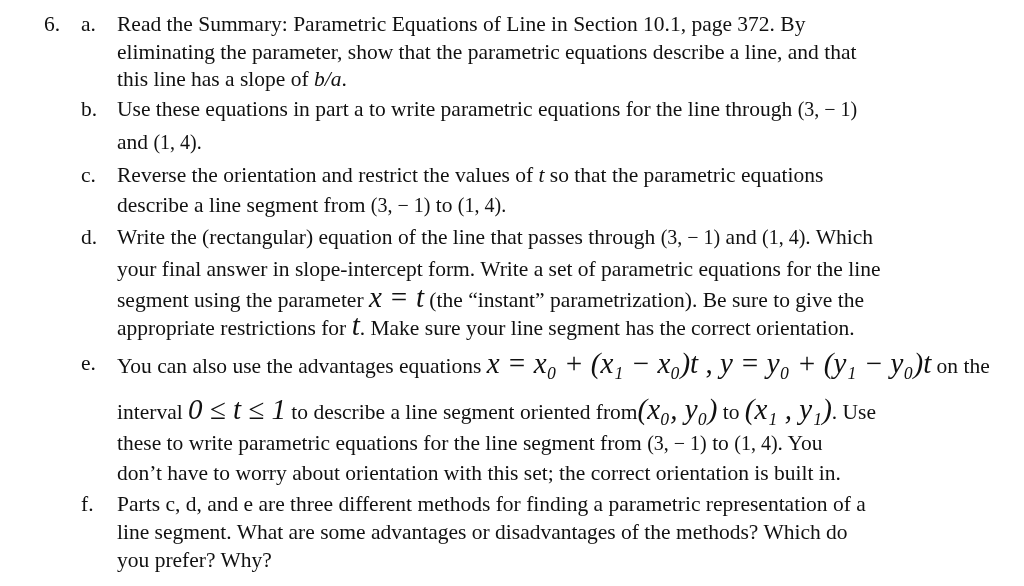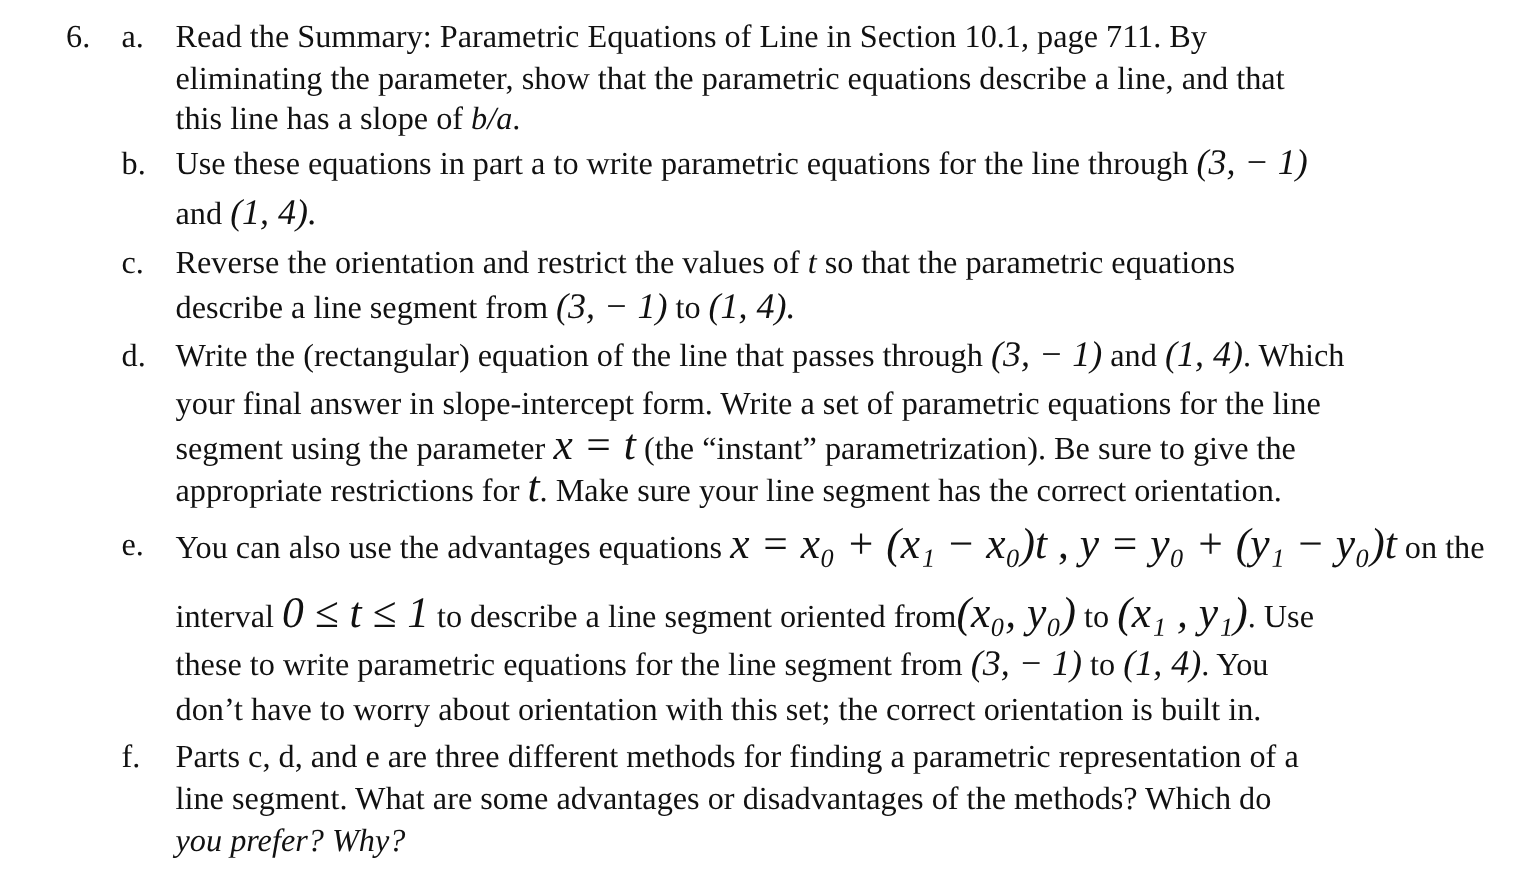--- a/index.html
+++ b/index.html
@@ -8,33 +8,33 @@
     font-family: "Liberation Serif", "DejaVu Serif", serif;
     color: #111111;
   }
   .line {
     position: absolute; white-space: nowrap;
     font-size: 21.5px; line-height: 24px; margin-left: 24px;
   }
   .num { position: absolute; left: 20px; }
   .lbl { position: absolute; left: 57px; }
   .txt { position: absolute; left: 93px; }
-  .math { font-family: "Liberation Serif", "DejaVu Serif", serif; font-size: 24px; font-style: italic; }
+  .math { font-family: "Liberation Serif", "DejaVu Serif", serif; font-size: 20px; }
   .m-i { font-style: italic; }
   .big { font-size: 29px; }
 </style>
 </head>
 <body>
 
 <div>
 
   <div class="line" style="top:12px; left:0; width:1024px;">
     <span class="num">6.</span>
     <span class="lbl">a.</span>
-    <span class="txt">Read the Summary: Parametric Equations of Line in Section 10.1, page 711.  By</span>
+    <span class="txt">Read the Summary: Parametric Equations of Line in Section 10.1, page 372.  By</span>
   </div>
   <div class="line" style="top:40px; left:93px;">
     <span>eliminating the parameter, show that the parametric equations describe a line, and that</span>
   </div>
   <div class="line" style="top:67px; left:93px;">
     <span>this line has a slope of </span><span class="m-i">b/a</span><span>.</span>
   </div>
 
   <div class="line" style="top:97px; left:0; width:1024px;">
     <span class="lbl">b.</span>
@@ -80,17 +80,17 @@
     <span>don’t have to worry about orientation with this set; the correct orientation is built in.</span>
   </div>
 
   <div class="line" style="top:492px; left:0; width:1024px;">
     <span class="lbl">f.</span>
     <span class="txt">Parts c, d, and e are three different methods for finding a parametric representation of a</span>
   </div>
   <div class="line" style="top:520px; left:93px;">
     <span>line segment.  What are some advantages or disadvantages of the methods?  Which do</span>
   </div>
-  <div class="line" style="top:548px; left:93px;font-style:italic;">
+  <div class="line" style="top:548px; left:93px;">
     <span>you prefer?  Why?</span>
   </div>
 
 </div>
 
 </body></html>

